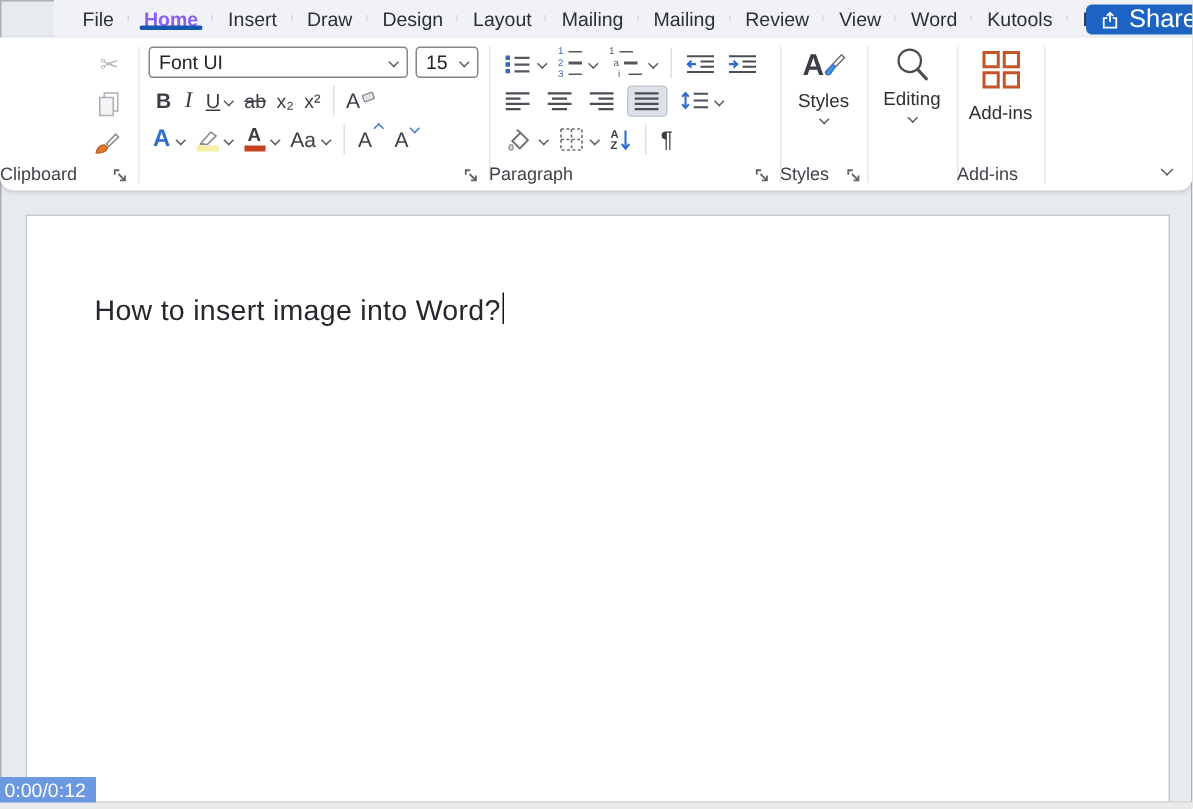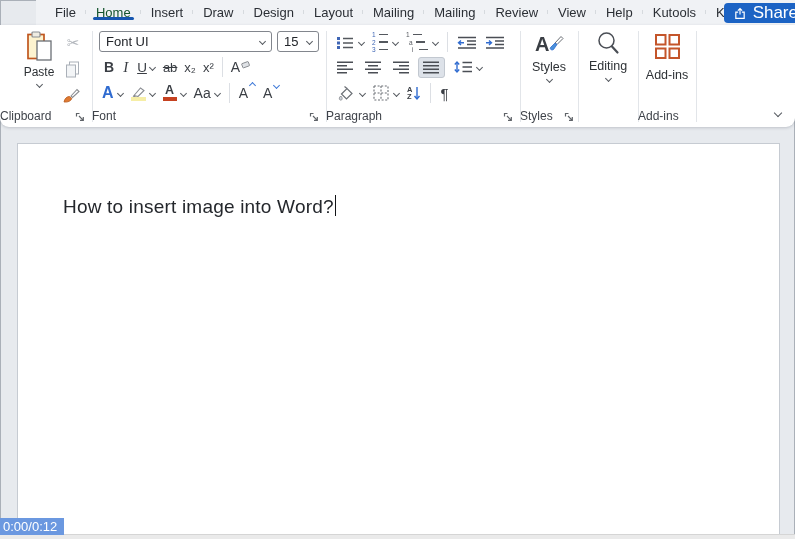--- a/index.html
+++ b/index.html
@@ -6,21 +6,21 @@
   html,body { width:795px; height:539px; font-family:"Liberation Sans",sans-serif; }
   #app { position:relative; width:795px; height:539px; background:#e7eaee; overflow:hidden;
          outline:1px solid #aab0b8; outline-offset:-1px; }
 
   
   .tabbar { position:absolute; left:0; top:0; width:100%; height:25px; background:#f0f2f5;
             display:flex; align-items:center; padding-left:9px;margin-left:36px; }
   .tab { position:relative; display:flex; align-items:center; padding:0 10px;
          font-size:13px; color:#2b2f35; cursor:default; white-space:nowrap; }
   .tab:not(.nosep)::after { content:''; position:absolute; right:0; top:5px; bottom:6px; width:1px; background:#d6dade; }
-  .tab.active { color:#14532d; font-weight:400; }
+  .tab.active { color:#8b5cf6; font-weight:700; }
   .tab.active::before { content:''; position:absolute; left:7px; right:7px; bottom:0; height:3px;
                         background:#1656b0; border-radius:2px; }
   .tab.clip { max-width:50px; overflow:hidden; }
   .share-btn { position:absolute; right:13px; top:3px; height:20px; background:#1c63c4; border-radius:4px;
                color:#fff; font-size:17px; display:flex; align-items:center; gap:6px; padding:0 9px; }
   .share-btn .chv { border-color:#fff; width:5px; height:5px; margin-top:-2px; }
 
   
   .ribbon { position:absolute; left:0; top:25px; width:100%; height:102px; background:#fff;
             border-radius:0 0 9px 9px; box-shadow:0 1px 3px rgba(70,80,95,.25); }
@@ -105,21 +105,21 @@
     <div class="tab">File</div>
     <div class="tab active">Home</div>
     <div class="tab">Insert</div>
     <div class="tab">Draw</div>
     <div class="tab">Design</div>
     <div class="tab">Layout</div>
     <div class="tab">Mailing</div>
     <div class="tab">Mailing</div>
     <div class="tab">Review</div>
     <div class="tab">View</div>
-    <div class="tab">Help</div>
+    <div class="tab">Word</div>
     <div class="tab">Kutools</div>
     <div class="tab">Kutools</div>
     <div class="tab nosep clip">ChatGP</div>
 
     <div class="share-btn">
       <svg width="14" height="13" viewBox="0 0 15 14">
         <path d="M5.5 5.5 H3 V12.3 H12 V5.5 H9.5" stroke="#fff" stroke-width="1.3" fill="none"></path>
         <path d="M7.5 8.2 V1.6 M5.2 3.9 L7.5 1.6 L9.8 3.9" stroke="#fff" stroke-width="1.3" fill="none"></path>
       </svg>
       <span>Share</span>
@@ -129,29 +129,20 @@
 
   <div class="ribbon">
     <div class="gsep" style="left:92px"></div>
     <div class="gsep" style="left:326px"></div>
     <div class="gsep" style="left:520px"></div>
     <div class="gsep" style="left:578px"></div>
     <div class="gsep" style="left:638px"></div>
     <div class="gsep" style="left:696px"></div>
 
     <div class="group" style="left:0;width:92px">
-      <div class="paste">
-        <svg width="27" height="31" viewBox="0 0 27 31">
-          <rect x="2" y="3.5" width="16" height="24" fill="#fdf3cf" stroke="#c0561e" stroke-width="1.7"></rect>
-          <rect x="6" y="1" width="8" height="5" rx="1" fill="#efece2" stroke="#8a8d92" stroke-width="1.2"></rect>
-          <rect x="11" y="10" width="14" height="19" fill="#fff" stroke="#6b6f75" stroke-width="1.3"></rect>
-        </svg>
-        <span class="paste-lbl">Paste</span>
-        <span class="chv sm"></span>
-      </div>
       <div class="mini" style="left:61px;top:7px;color:#b3b7bd;font-size:15px">✂</div>
       <div class="mini" style="left:60px;top:33px">
         <svg width="15" height="17" viewBox="0 0 15 17">
           <rect x="4.5" y="1" width="9" height="12" fill="#fff" stroke="#aab0b8"></rect>
           <rect x="1.5" y="4" width="9" height="12" fill="#f3f5f7" stroke="#aab0b8"></rect>
         </svg>
       </div>
       <div class="mini" style="left:59px;top:59px">
         <svg width="18" height="16" viewBox="0 0 18 16">
           <path d="M9 9 L15 2.5 L17 4.5 L10.5 10.5 Z" fill="#fff" stroke="#8a8d92" stroke-width="1.1"></path>
@@ -230,21 +221,20 @@
         <span class="ib growShrink">
           <span>A</span>
           <span class="chv sm blue up"></span>
         </span>
         <span class="ib growShrink" style="margin-left:6px">
           <span>A</span>
           <span class="chv sm blue"></span>
         </span>
       </div>
 
-      <div class="glabel">Font</div>
       <span class="launcher">
         <svg width="10" height="10" viewBox="0 0 10 10">
           <path d="M1.5 4.5 V1.5 H4.5" fill="none" stroke="#5f6368" stroke-width="1.2"></path>
           <path d="M4 4 L8.3 8.3 M8.3 5 V8.3 H5" fill="none" stroke="#5f6368" stroke-width="1.2"></path>
         </svg>
       </span>
     </div>
 
     <div class="group" style="left:326px;width:194px">
       <div class="row" style="left:7px;top:6px;gap:2px">

